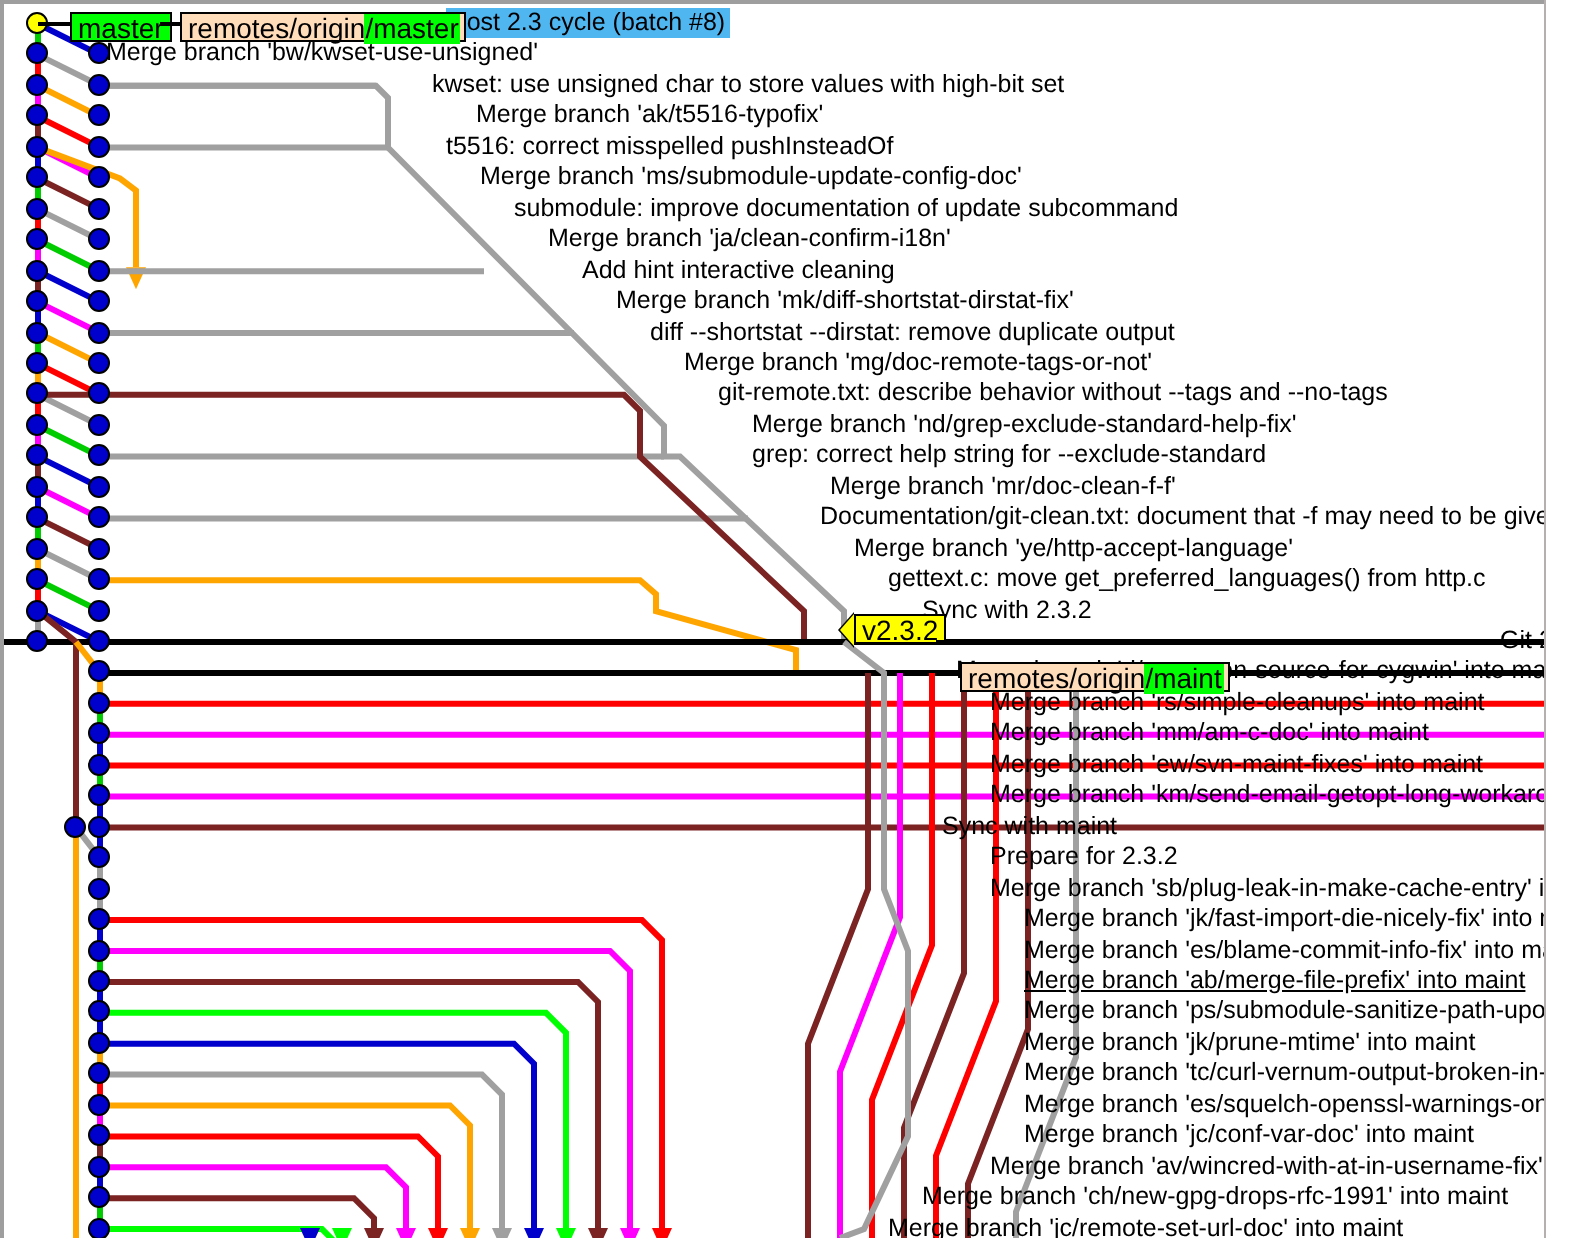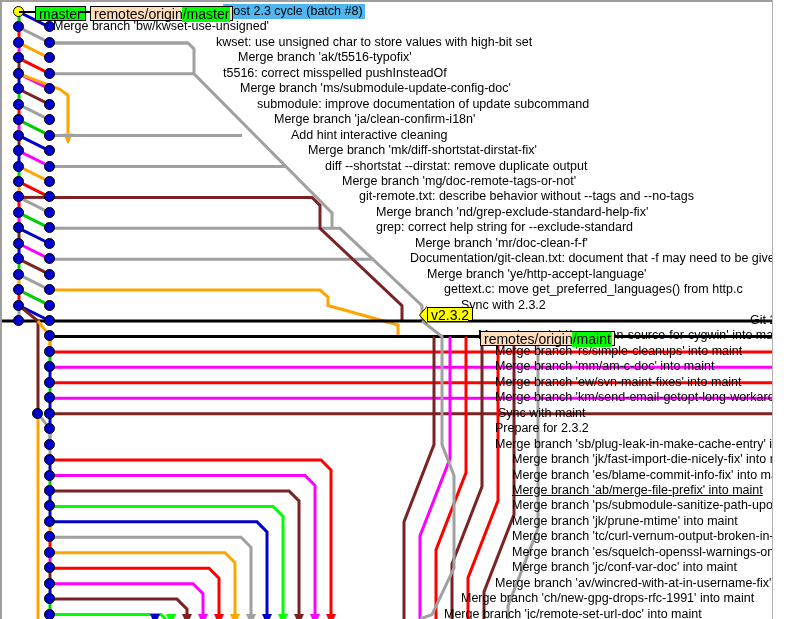--- a/index.html
+++ b/index.html
@@ -256,21 +256,21 @@
         <div class="row" style="left: 408px; top: 249.2px;">Documentation/git-clean.txt: document that -f may need to be given twice</div>
         <div class="row" style="left: 425px; top: 264.65px;">Merge branch 'ye/http-accept-language'</div>
         <div class="row" style="left: 442px; top: 280.1px;">gettext.c: move get_preferred_languages() from http.c</div>
         <div class="row" style="left: 459px; top: 295.55px;">Sync with 2.3.2</div>
         <div class="row" style="left: 748px; top: 311px;">Git 2.3.2</div>
         <div class="row" style="left: 476px; top: 326.45px;">Merge branch 'rj/no-xopen-source-for-cygwin' into maint</div>
         <div class="row" style="left: 493px; top: 341.9px;">Merge branch 'rs/simple-cleanups' into maint</div>
         <div class="row" style="left: 493px; top: 357.35px;">Merge branch 'mm/am-c-doc' into maint</div>
         <div class="row" style="left: 493px; top: 372.8px;">Merge branch 'ew/svn-maint-fixes' into maint</div>
         <div class="row" style="left: 493px; top: 388.25px;">Merge branch 'km/send-email-getopt-long-workarounds' into maint</div>
-        <div class="row" style="left: 496px; top: 403.7px;">Sync with maint</div>
+        <div class="row" style="left: 469px; top: 403.7px;">Sync with maint</div>
         <div class="row" style="left: 493px; top: 419.15px;">Prepare for 2.3.2</div>
         <div class="row" style="left: 493px; top: 434.6px;">Merge branch 'sb/plug-leak-in-make-cache-entry' into maint</div>
         <div class="row" style="left: 510px; top: 450.05px;">Merge branch 'jk/fast-import-die-nicely-fix' into maint</div>
         <div class="row" style="left: 510px; top: 465.5px;">Merge branch 'es/blame-commit-info-fix' into maint</div>
         <div class="row" style="left: 510px; top: 480.95px; text-decoration: underline;">Merge branch 'ab/merge-file-prefix' into maint</div>
         <div class="row" style="left: 510px; top: 496.4px;">Merge branch 'ps/submodule-sanitize-path-upon-add' into maint</div>
         <div class="row" style="left: 510px; top: 511.85px;">Merge branch 'jk/prune-mtime' into maint</div>
         <div class="row" style="left: 510px; top: 527.3px;">Merge branch 'tc/curl-vernum-output-broken-in-7.11' into maint</div>
         <div class="row" style="left: 510px; top: 542.75px;">Merge branch 'es/squelch-openssl-warnings-on-macosx' into maint</div>
         <div class="row" style="left: 510px; top: 558.2px;">Merge branch 'jc/conf-var-doc' into maint</div>

